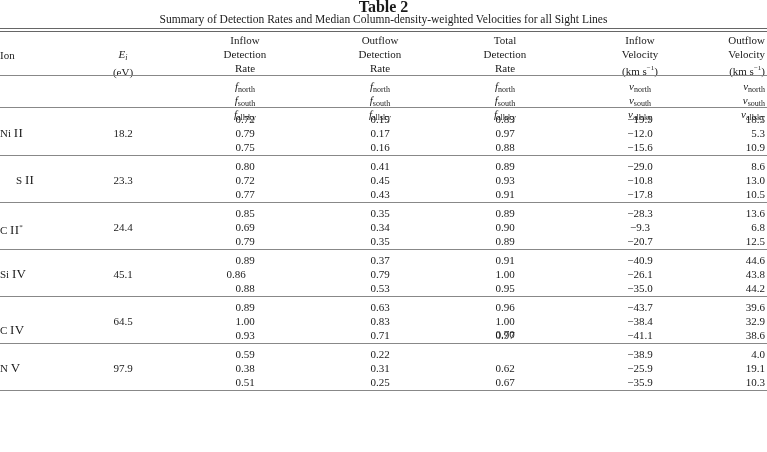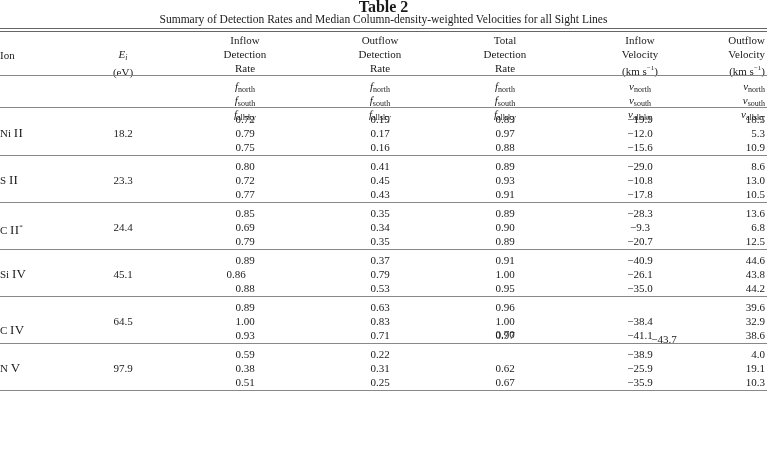--- a/index.html
+++ b/index.html
@@ -78,21 +78,21 @@
       <div class="cell center" style="left:475px;width:60px;top:141px;">0.88</div>
       <div class="cell center" style="left:610px;width:60px;top:113px;">−19.9</div>
       <div class="cell center" style="left:610px;width:60px;top:127px;">−12.0</div>
       <div class="cell center" style="left:610px;width:60px;top:141px;">−15.6</div>
       <div class="cell right" style="left:705px;width:60px;top:113px;">18.5</div>
       <div class="cell right" style="left:705px;width:60px;top:127px;">5.3</div>
       <div class="cell right" style="left:705px;width:60px;top:141px;">10.9</div>
       <div class="rule rule-thin" style="top:155px;"></div>
     </div>
     <div>
-      <div class="cell" style="left:0;top:174px;"><span>S </span><span class="sc">II</span></div>
+      <div class="cell" style="left:0;top:174px;padding-left:16px;"><span>S </span><span class="sc">II</span></div>
       <div class="cell center" style="left:93px;top:174px;width:60px;">23.3</div>
       <div class="cell center" style="left:215px;width:60px;top:160px;">0.80</div>
       <div class="cell center" style="left:215px;width:60px;top:174px;">0.72</div>
       <div class="cell center" style="left:215px;width:60px;top:188px;">0.77</div>
       <div class="cell center" style="left:350px;width:60px;top:160px;">0.41</div>
       <div class="cell center" style="left:350px;width:60px;top:174px;">0.45</div>
       <div class="cell center" style="left:350px;width:60px;top:188px;">0.43</div>
       <div class="cell center" style="left:475px;width:60px;top:160px;">0.89</div>
       <div class="cell center" style="left:475px;width:60px;top:174px;">0.93</div>
       <div class="cell center" style="left:475px;width:60px;top:188px;">0.91</div>
@@ -149,21 +149,21 @@
       <div class="cell center" style="left:93px;top:315px;width:60px;">64.5</div>
       <div class="cell center" style="left:215px;width:60px;top:301px;">0.89</div>
       <div class="cell center" style="left:215px;width:60px;top:315px;">1.00</div>
       <div class="cell center" style="left:215px;width:60px;top:329px;">0.93</div>
       <div class="cell center" style="left:350px;width:60px;top:301px;">0.63</div>
       <div class="cell center" style="left:350px;width:60px;top:315px;">0.83</div>
       <div class="cell center" style="left:350px;width:60px;top:329px;">0.71</div>
       <div class="cell center" style="left:475px;width:60px;top:301px;">0.96</div>
       <div class="cell center" style="left:475px;width:60px;top:315px;">1.00</div>
       <div class="cell center" style="left:475px;width:60px;top:329px;">0.97</div>
-      <div class="cell center" style="left:634px;width:60px;top:301px;margin-top:32px;">−43.7</div>
+      <div class="cell center" style="left:610px;width:60px;top:301px;">−43.7</div>
       <div class="cell center" style="left:610px;width:60px;top:315px;">−38.4</div>
       <div class="cell center" style="left:610px;width:60px;top:329px;">−41.1</div>
       <div class="cell right" style="left:705px;width:60px;top:301px;">39.6</div>
       <div class="cell right" style="left:705px;width:60px;top:315px;">32.9</div>
       <div class="cell right" style="left:705px;width:60px;top:329px;">38.6</div>
       <div class="rule rule-thin" style="top:343px;"></div>
     </div>
     <div>
       <div class="cell" style="left:0;top:362px;"><span>N </span><span class="sc">V</span></div>
       <div class="cell center" style="left:93px;top:362px;width:60px;">97.9</div>

